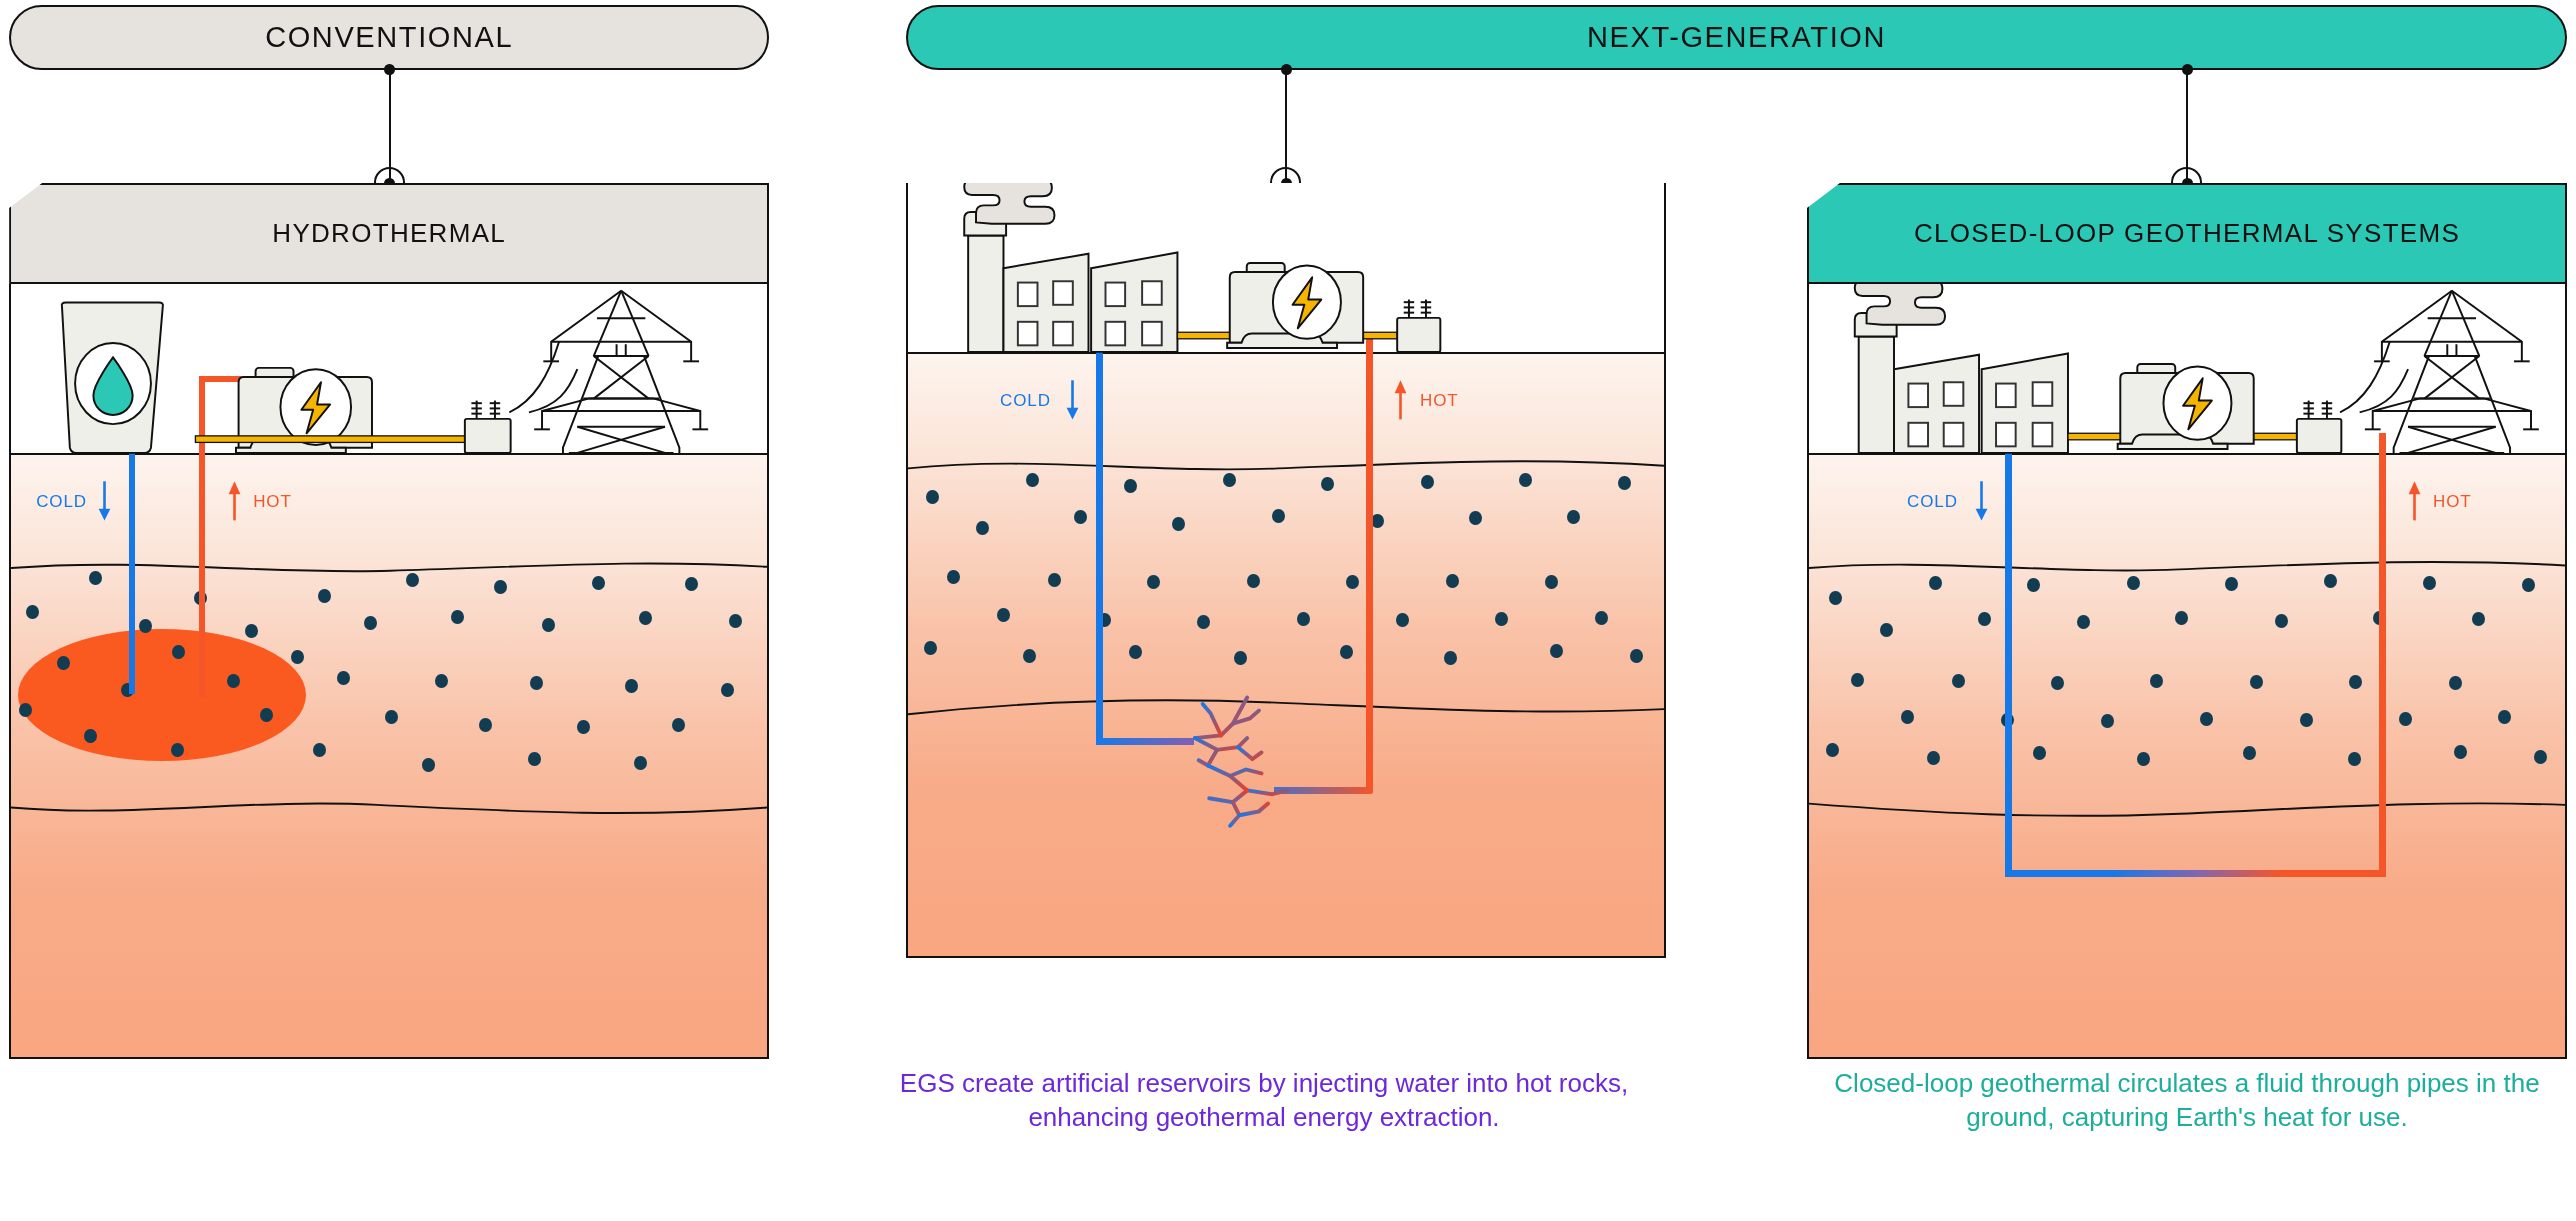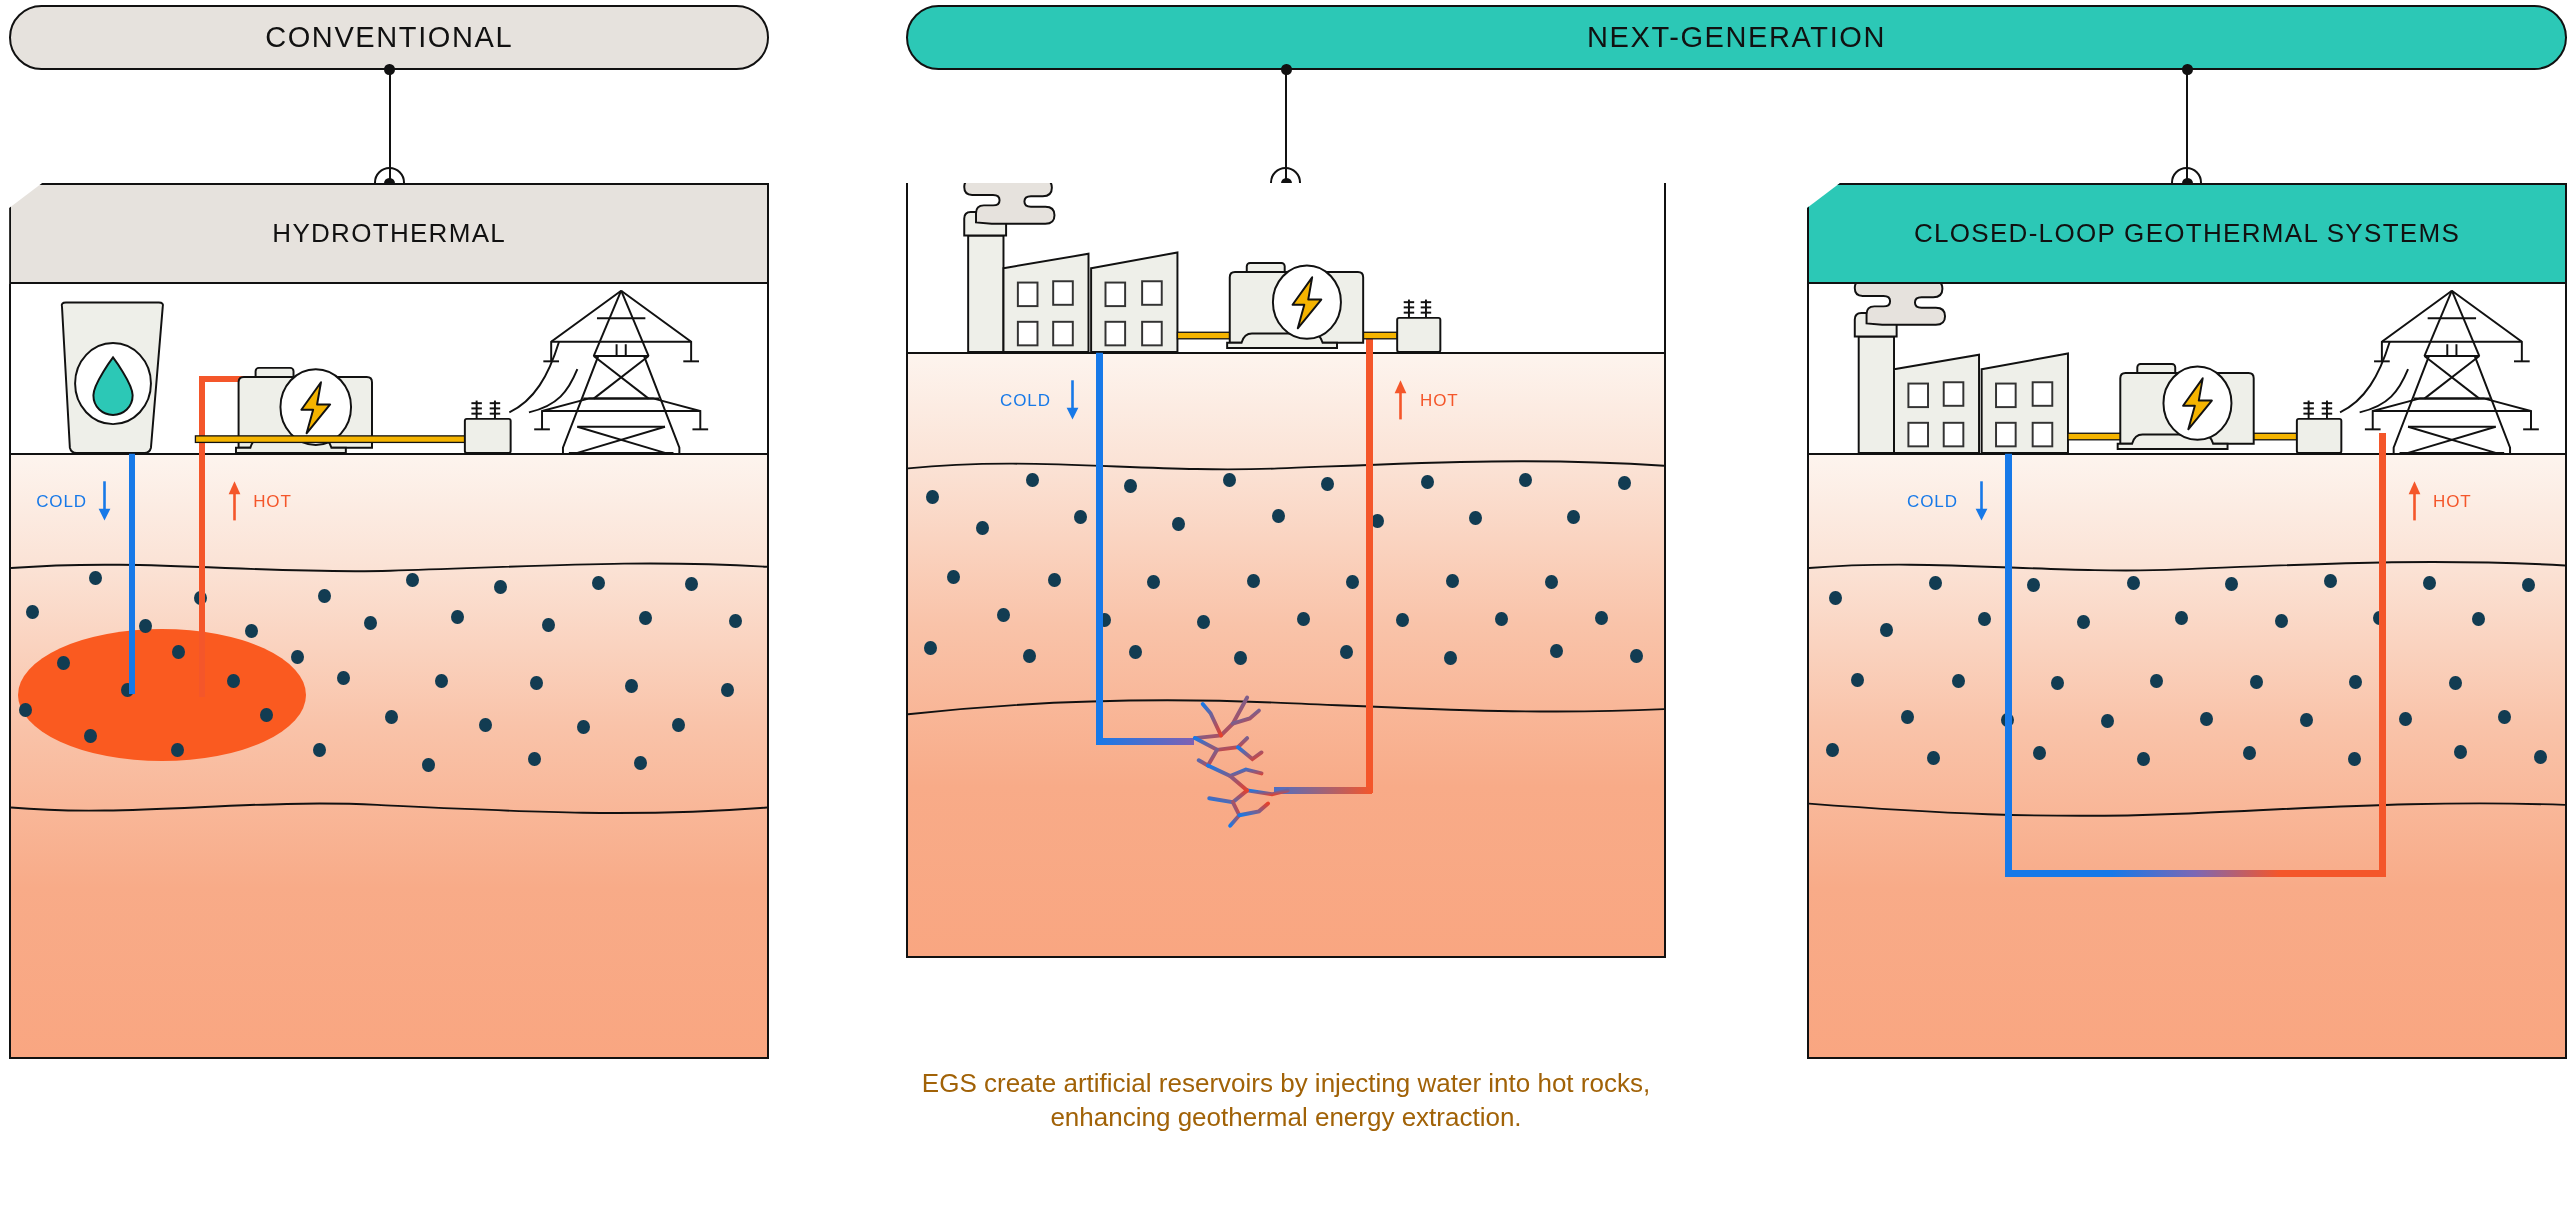--- a/index.html
+++ b/index.html
@@ -81,21 +81,21 @@
   .lbl.cold { color: #1779e8; }
   .lbl.hot  { color: #f4562a; }
   .arrow { position: absolute; }
 
   
   .caption {
     position: absolute; top: 1066px;
     text-align: center; font-size: 26px; line-height: 1.32;
   }
   .caption.p1 { left: 9.2px;   width: 760px; color: #b8b0a8; }
-  .caption.p2 { left: 906px; width: 760px; color: #a16207; }
+  .caption.p2 { left: 884px; width: 760px; color: #6d28d9; }
   .caption.p3 { left: 1807px; width: 760px; color: #1bae9b; }
 
   
   .illus { position: absolute; left: 0; top: 0; width: 100%; height: 171px; }
   .illus svg { display:block; }
 </style>
 </head>
 <body>
 
 <div class="stage">
@@ -558,15 +558,16 @@
             <path d="M916,218 L1050,258"></path>
               <path d="M1050,218 L916,258"></path>
             <path d="M903,258 L1063,258"></path>
           </g>
         </svg>
       </div>
     </div>
   </div>
 
   <div class="caption p2">EGS create artificial reservoirs by injecting water into hot rocks, enhancing geothermal energy extraction.</div>
+  <div class="caption p3">Closed-loop geothermal circulates a fluid through pipes in the ground, capturing Earth's heat for use.</div>
 
 </div>
 
 
 </body></html>

